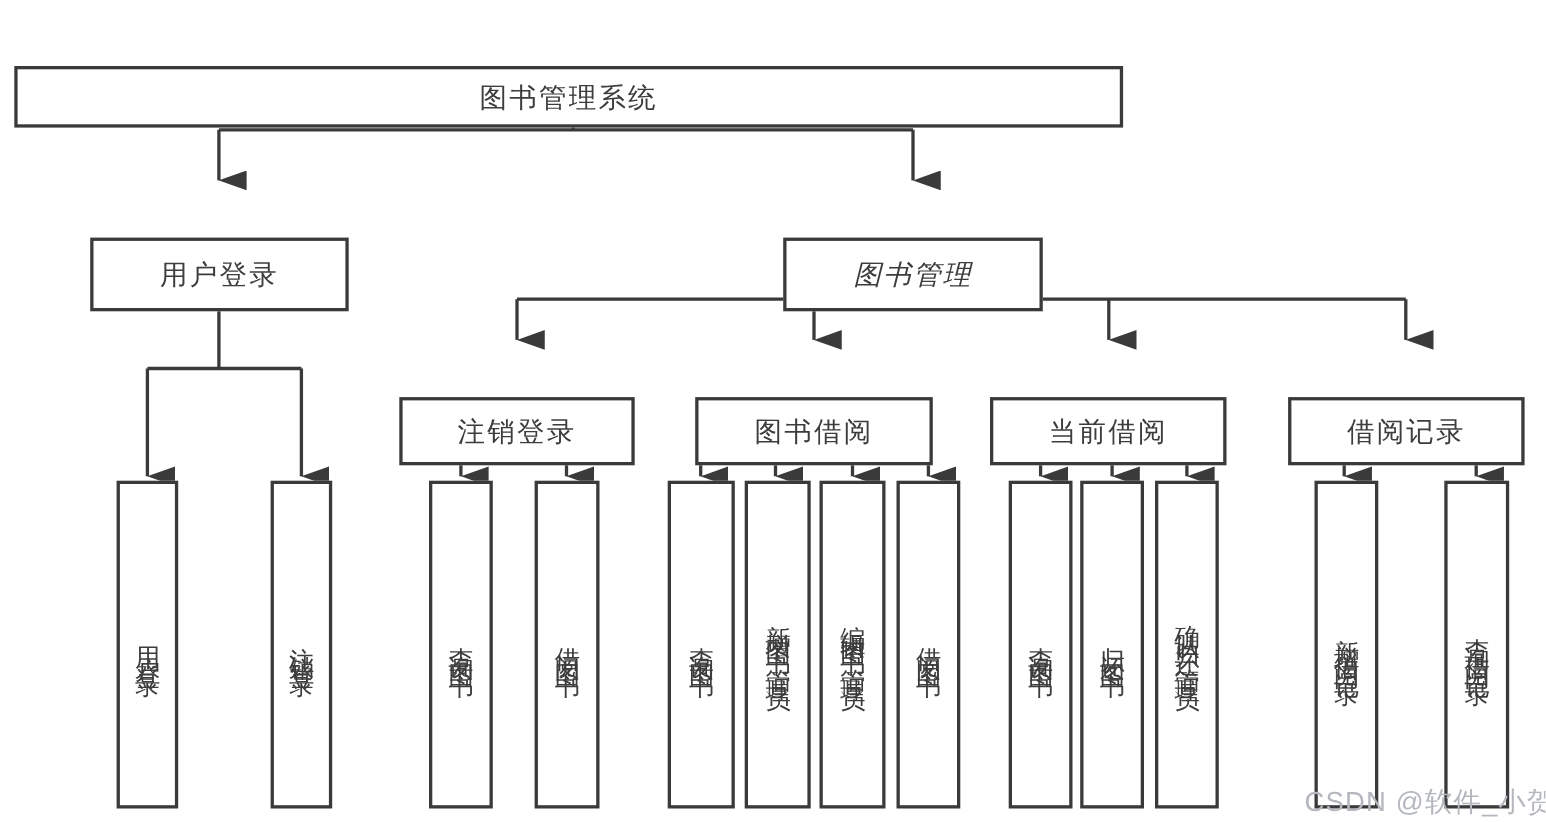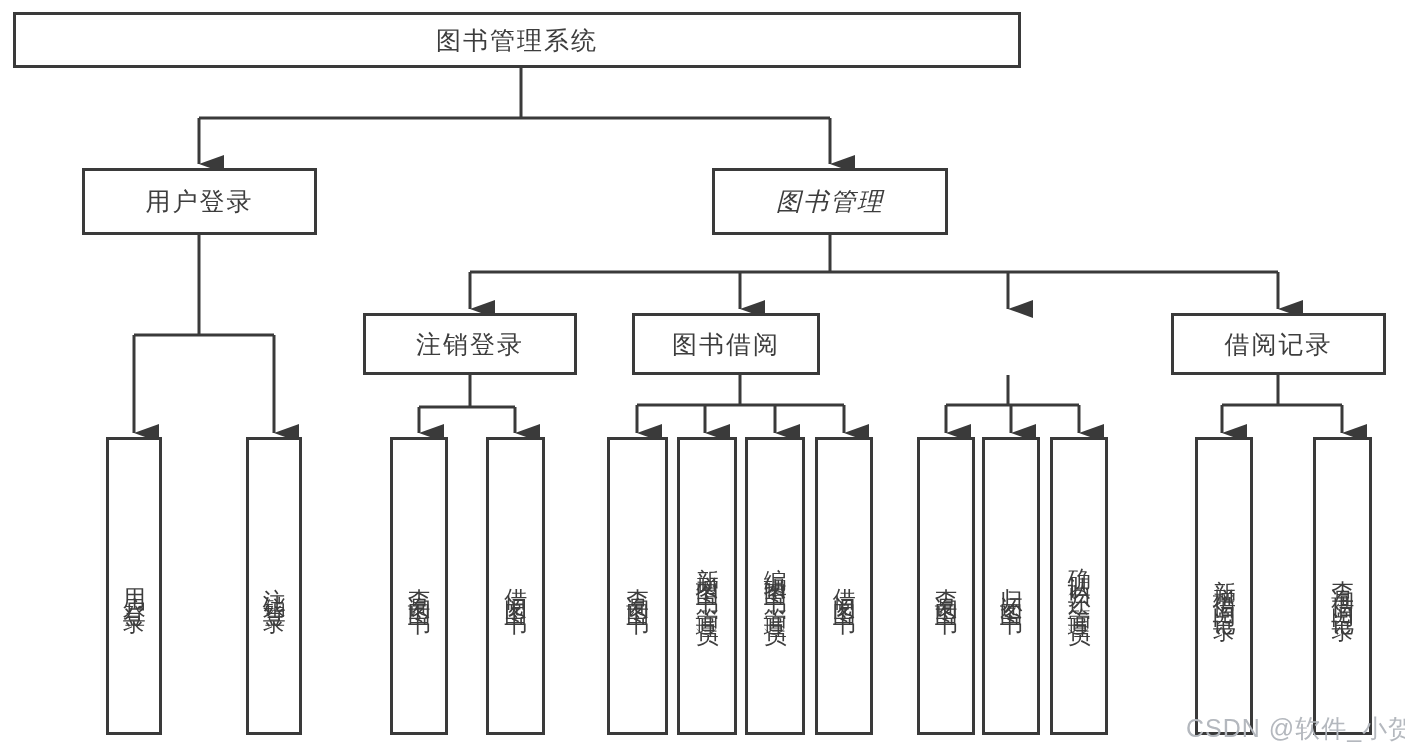--- a/index.html
+++ b/index.html
@@ -24,20 +24,21 @@
     box-sizing: border-box;
     background: #ffffff;
     border: 3px solid #3a3a3a;
     display: flex;
     align-items: center;
     justify-content: center;
     font-size: 25px;
     color: #3d3d3d;
     letter-spacing: 2px;
     z-index: 2;
+    margin-top: 48px;
   }
   .leaf {
     position: absolute;
     box-sizing: border-box;
     background: #ffffff;
     border: 3px solid #3a3a3a;
     display: flex;
     align-items: center;
     justify-content: center;
     z-index: 2;
@@ -109,21 +110,22 @@
       <path d="M1342,405 V433" marker-end="url(#ah)"></path>
     </g>
   </svg>
 
   <div class="box" style="left:13px; top:12px; width:1008px; height:56px;">图书管理系统</div>
 
   <div class="box" style="left:82px; top:168px; width:235px; height:67px;">用户登录</div>
   <div class="box" style="left:712px; top:168px; width:236px; height:67px;font-style:italic;">图书管理</div>
 
   <div class="box" style="left:363px; top:313px; width:214px; height:62px;">注销登录</div>
-  <div class="box" style="left:632px; top:313px; width:188px; height:62px;">图书借阅</div>
+  <div class="box" style="left:632px; top:313px; width:216px; height:62px;">图书借阅</div>
+  <div class="box" style="left:900px; top:313px; width:215px; height:62px;">当前借阅</div>
   <div class="box" style="left:1171px; top:313px; width:215px; height:62px;">借阅记录</div>
 
   <div class="leaf" style="left:106px; top:437px; width:56px; height:298px;">
     <span class="vtext">用户登录</span>
   </div>
   <div class="leaf" style="left:246px; top:437px; width:56px; height:298px;">
     <span class="vtext">注销登录</span>
   </div>
 
   <div class="leaf" style="left:390px; top:437px; width:58px; height:298px;">

